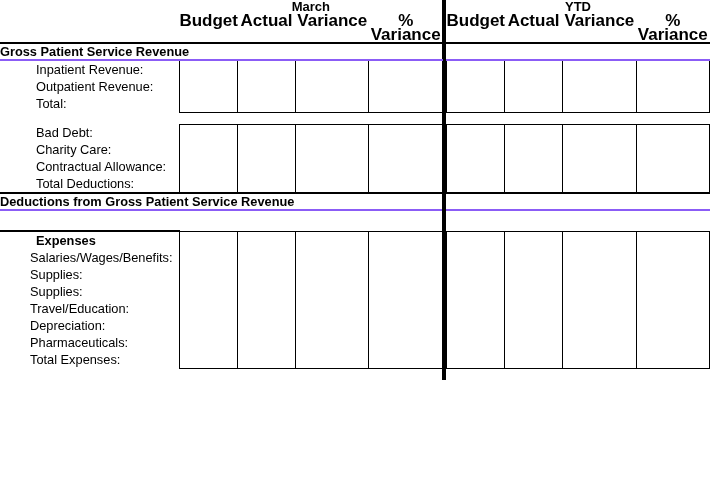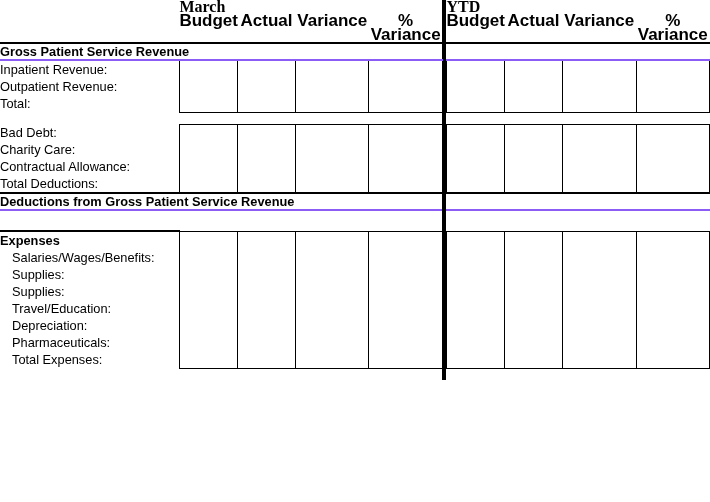--- a/index.html
+++ b/index.html
@@ -39,47 +39,48 @@
   
   .hdr-cell {
     text-align: center;
     font-weight: bold;
     font-size: 17px;
     line-height: 14px;
     padding-bottom: 3px;
     vertical-align: bottom;
   }
   .hdr-group {
+    text-align: center;
     font-weight: bold;
-    font-size: 16px;
+    font-size: 13px;
     line-height: 14px;
-    font-family: Liberation Serif, serif;
   }
 
   
   .rule-top   { border-top: 2px solid #000; }
   .rule-bot   { border-bottom: 2px solid #8b5cf6; }
   .boxed      { border: 1.2px solid #000; }
 
   .section-title {
     font-weight: bold;
     font-size: 12.8px;
     padding: 4px 0 4px 6px;
     white-space: nowrap;
   }
   .label-block {
     padding: 4px 0 5px 6px;
   }
   .label-line {
     font-size: 12.8px;
     line-height: 17px;
     white-space: nowrap;
+    padding-left: 36px;
   }
   .label-line.bold { font-weight: bold; }
-  .label-line.indent { padding-left: 12px; }
+  .label-line.indent { padding-left: 30px; }
 
   .data-cell { background: #ffffff; }
 
   
   .divider {
     width: 4px;
     background: #000;
     padding: 0;
   }
 </style>

